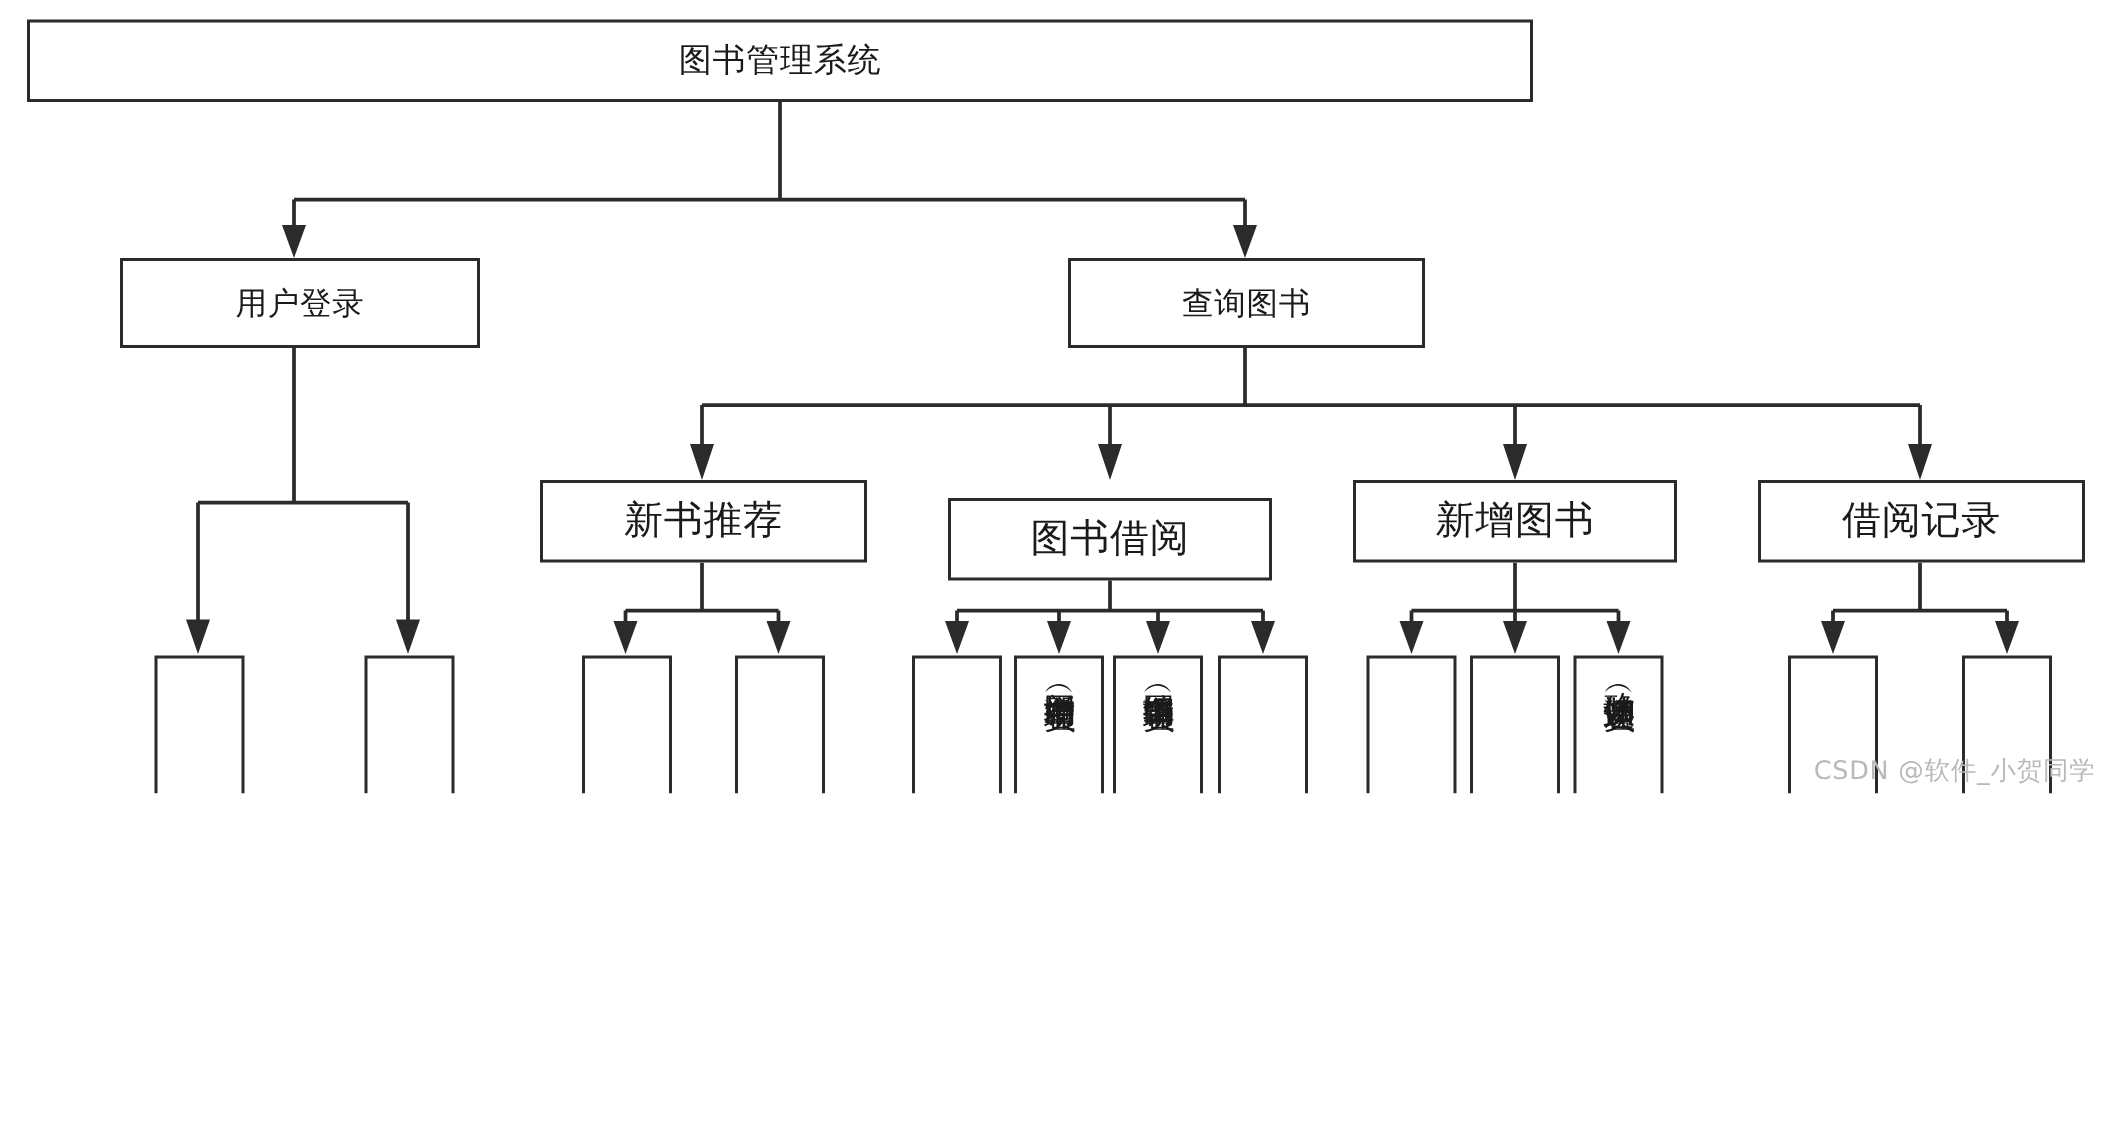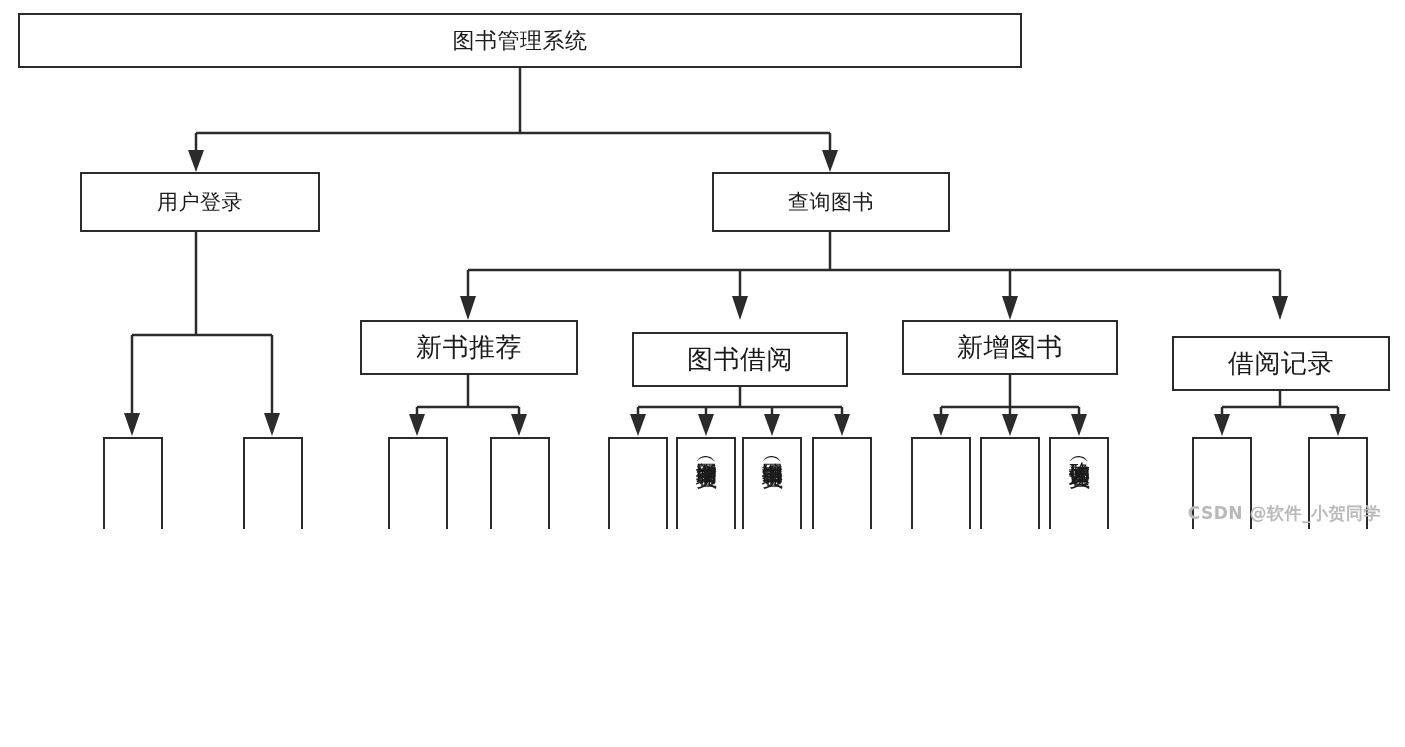--- a/index.html
+++ b/index.html
@@ -69,27 +69,26 @@
     pointer-events: none;
   }
   .wire {
     stroke: #2b2b2b;
     stroke-width: 2.5;
     fill: none;
   }
   .arrowfill { fill: #2b2b2b; }
   .watermark {
     position: absolute;
-    right: 24px;
+    right: 8px;
     bottom: 4px;
     font-size: 17px;
     color: #b9b9b9;
     letter-spacing: 0.5px;
     white-space: nowrap;
-    font-weight: bold;
   }
 </style>
 </head>
 <body>
 
 <div id="canvas">
 
   <svg class="wires" viewBox="0 0 1405 747">
 
     <path class="wire" d="M 520 68 L 520 133"></path>
@@ -165,21 +164,21 @@
 
   <div class="node level3" style="left:360px; top:320px; width:218px; height:55px;">
     <span class="node-label">新书推荐</span>
   </div>
   <div class="node level3" style="left:632px; top:332px; width:216px; height:55px;">
     <span class="node-label">图书借阅</span>
   </div>
   <div class="node level3" style="left:902px; top:320px; width:216px; height:55px;">
     <span class="node-label">新增图书</span>
   </div>
-  <div class="node level3" style="left:1172px; top:320px; width:218px; height:55px;margin-top:16px;">
+  <div class="node level3" style="left:1172px; top:320px; width:218px; height:55px;">
     <span class="node-label">借阅记录</span>
   </div>
 
   <div class="leaf centerv" style="left:103px; top:437px; width:60px; height:300px;">
     <span class="leaf-label">用户登录</span>
   </div>
   <div class="leaf centerv" style="left:243px; top:437px; width:60px; height:300px;">
     <span class="leaf-label">注销登录</span>
   </div>
 

